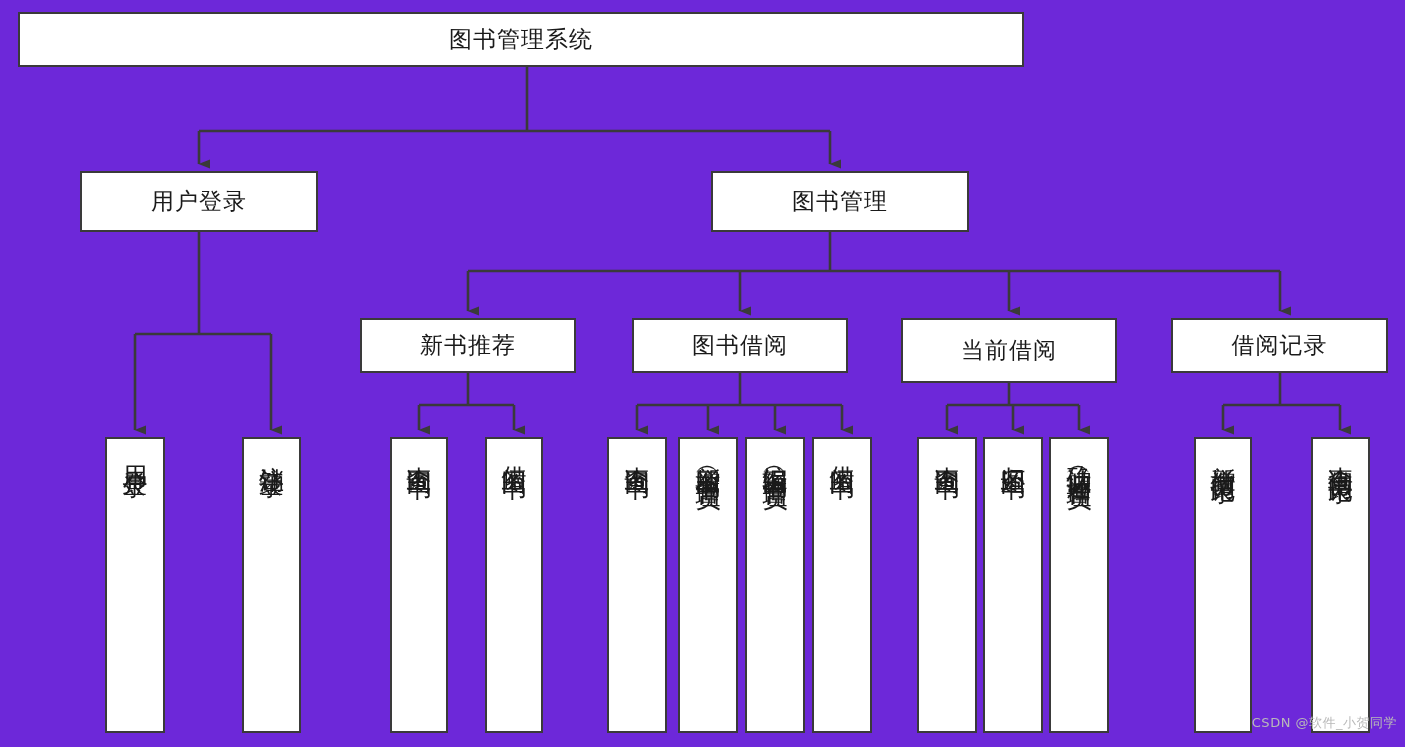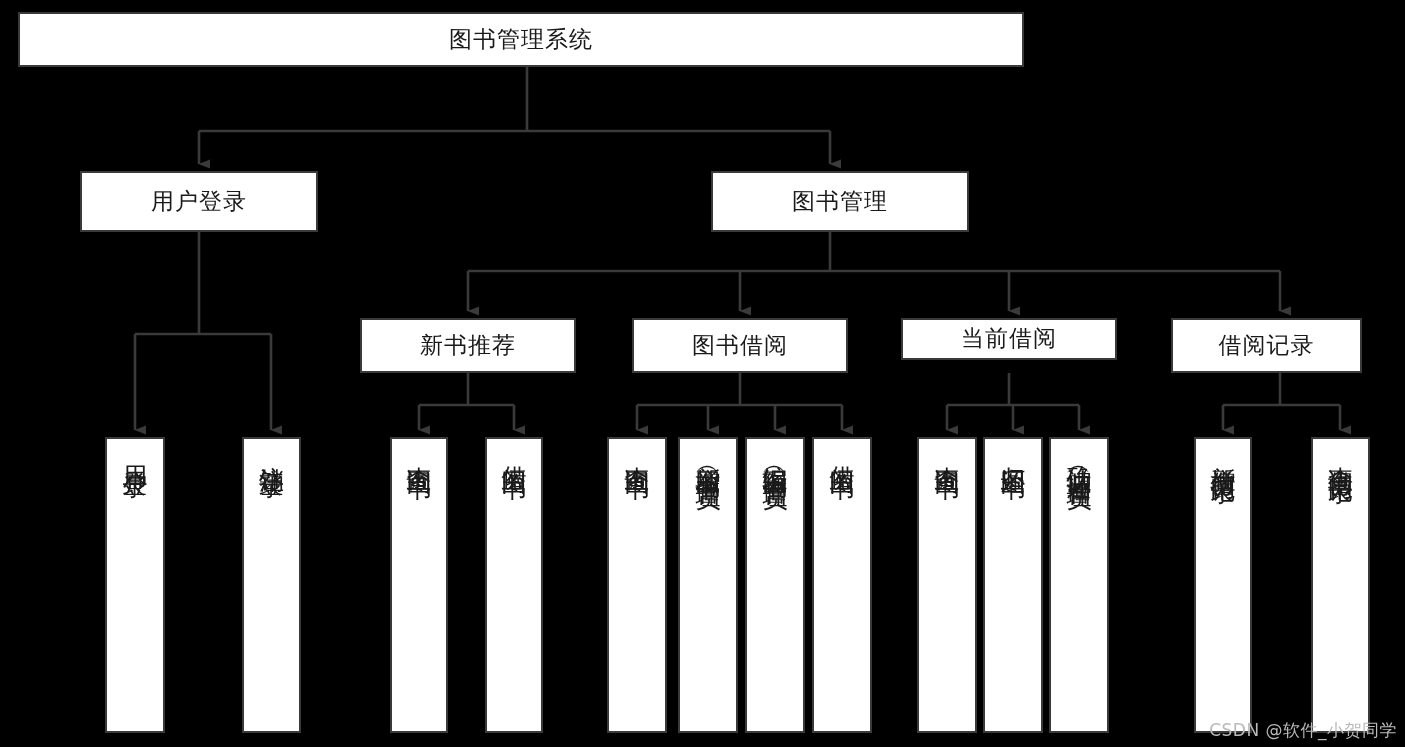--- a/index.html
+++ b/index.html
@@ -8,21 +8,21 @@
     padding: 0;
     background: #ffffff;
   }
   body {
     font-family: "DejaVu Sans", "Liberation Sans", sans-serif;
   }
   #diagram-root {
     position: relative;
     width: 1405px;
     height: 747px;
-    background: #000000;
+    background: #6d28d9;
     overflow: hidden;
   }
   #diagram-svg {
     position: absolute;
     left: 0;
     top: 0;
     width: 1405px;
     height: 747px;
   }
   .node {
@@ -58,22 +58,22 @@
     writing-mode: vertical-rl;
     text-orientation: upright;
     font-size: 25px;
     line-height: 1.0;
     letter-spacing: 3px;
     white-space: nowrap;
   }
   #watermark {
     position: absolute;
     right: 8px;
-    bottom: 5px;
-    font-size: 17px;
+    bottom: 15px;
+    font-size: 13px;
     color: #b9b9b9;
     letter-spacing: 0.5px;
     white-space: nowrap;
     pointer-events: none;
     margin-left: 13px;
   }
 </style>
 </head>
 <body>
 
@@ -142,24 +142,24 @@
   <div class="node horiz" style="left:711px; top:171px; width:258px; height:61px;">
     <span class="node-label">图书管理</span>
   </div>
 
   <div class="node horiz" style="left:360px; top:318px; width:216px; height:55px;justify-content:center;">
     <span class="node-label">新书推荐</span>
   </div>
   <div class="node horiz" style="left:632px; top:318px; width:216px; height:55px;">
     <span class="node-label">图书借阅</span>
   </div>
-  <div class="node horiz" style="left:901px; top:318px; width:216px; height:42px;">
+  <div class="node horiz" style="left:901px; top:318px; width:216px; height:65px;">
     <span class="node-label">当前借阅</span>
   </div>
-  <div class="node horiz" style="left:1171px; top:318px; width:191px; height:55px;">
+  <div class="node horiz" style="left:1171px; top:318px; width:217px; height:55px;">
     <span class="node-label">借阅记录</span>
   </div>
 
   <div class="node vert" style="left:105px; top:437px; width:60px; height:296px;">
     <span class="node-label">用户登录</span>
   </div>
   <div class="node vert" style="left:242px; top:437px; width:59px; height:296px;">
     <span class="node-label">注销登录</span>
   </div>
   <div class="node vert" style="left:390px; top:437px; width:58px; height:296px;">

